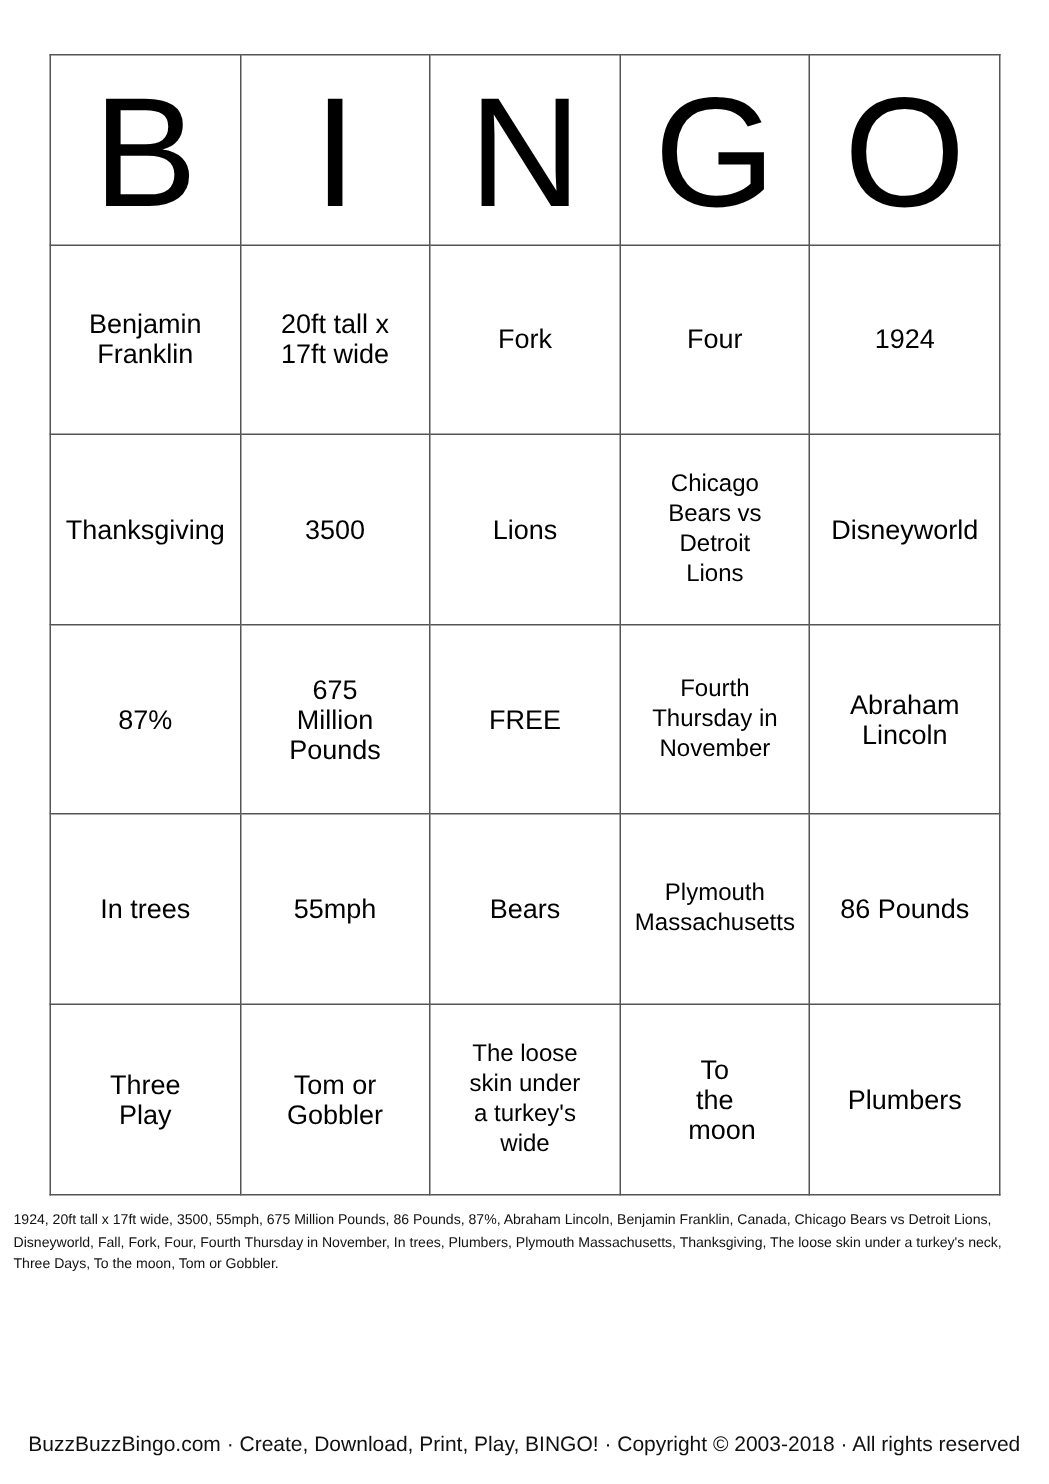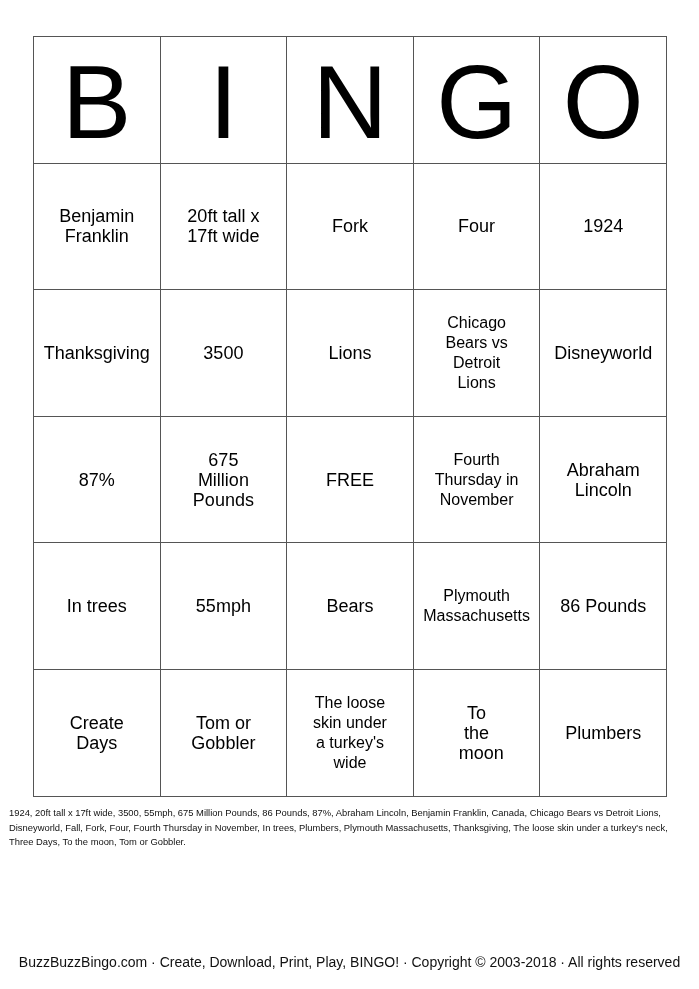--- a/index.html
+++ b/index.html
@@ -44,21 +44,21 @@
     <td style="padding:0 20px">Abraham Lincoln</td>
   </tr>
   <tr>
     <td>In trees</td>
     <td>55mph</td>
     <td>Bears</td>
     <td style="font-size:16px;padding:0 0">Plymouth Massachusetts</td>
     <td>86 Pounds</td>
   </tr>
   <tr>
-    <td style="padding:0 30px">Create Days</td>
+    <td style="padding:0 30px">Three Play</td>
     <td style="padding:0 26px">Tom or Gobbler</td>
     <td style="font-size:16px;padding:0 22px">The loose skin under a turkey's wide</td>
     <td style="padding:0 45px">To the moon</td>
     <td>Plumbers</td>
   </tr>
 </tbody>
   </table>
 
 <div class="note">
   <div>1924, 20ft tall x 17ft wide, 3500, 55mph, 675 Million Pounds, 86 Pounds, 87%, Abraham Lincoln, Benjamin Franklin, Canada, Chicago Bears vs Detroit Lions, Disneyworld, Fall, Fork, Four, Fourth Thursday in November, In trees, Plumbers, Plymouth  Massachusetts, Thanksgiving, The loose skin under a turkey's neck, Three Days, To the moon, Tom or Gobbler.</div>

